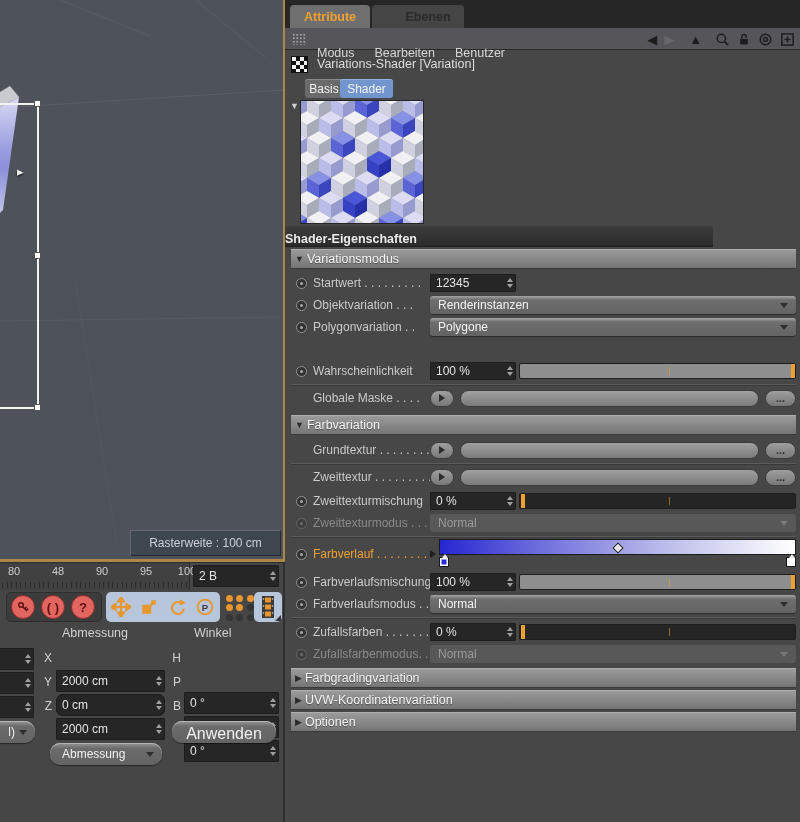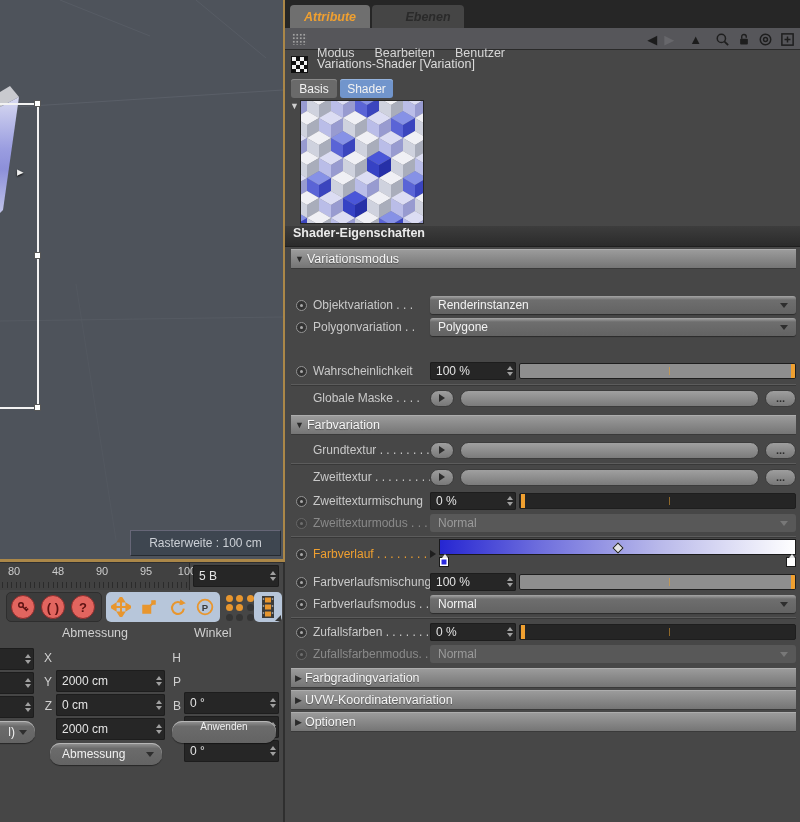--- a/index.html
+++ b/index.html
@@ -45,50 +45,50 @@
   #grp-film{left:254px;top:0;width:28px;justify-content:center;position:absolute;}
   #grp-film::after{content:"";position:absolute;right:1px;bottom:1px;width:0;height:0;
     border-left:6px solid transparent;border-bottom:6px solid #333;}
   .colhead{position:absolute;top:63px;color:#d0d0d0;font-size:12.5px;}
   .crow{position:absolute;height:22px;}
   .clab{position:absolute;color:#d0d0d0;font-size:12px;width:12px;text-align:right;top:3px;}
   .dropbtn{background:linear-gradient(#979797,#6b6b6b 25%,#636363);border-radius:10px;color:#f0f0f0;font-size:12px;
     display:flex;align-items:center;padding:0 20px 0 12px;position:relative;box-shadow:0 1px 1px rgba(0,0,0,.45),inset 0 1px 0 #b5b5b5;white-space:nowrap;overflow:hidden;}
   .dropbtn::after{content:"";position:absolute;right:8px;top:9px;
     border-left:4px solid transparent;border-right:4px solid transparent;border-top:5px solid #2e2e2e;}
-  .pushbtn{background:linear-gradient(#979797,#6b6b6b 25%,#636363);border-radius:10px;color:#f0f0f0;font-size:10px;
-    display:flex;align-items:flex-start;justify-content:center;box-shadow:0 1px 1px rgba(0,0,0,.45),inset 0 1px 0 #b5b5b5;}
+  .pushbtn{background:linear-gradient(#979797,#6b6b6b 25%,#636363);border-radius:10px;color:#f0f0f0;font-size:16px;
+    display:flex;align-items:flex-end;justify-content:center;box-shadow:0 1px 1px rgba(0,0,0,.45),inset 0 1px 0 #b5b5b5;}
 
   
   #right{left:285px;top:0;width:515px;height:822px;background:#474747;overflow:hidden;}
-  #tabbar{position:absolute;left:0;top:0;width:515px;height:28px;background:#262626;font-style:italic;}
+  #tabbar{position:absolute;left:0;top:0;width:515px;height:28px;background:#262626;}
   .tab{position:absolute;top:5px;height:23px;border-radius:4px 4px 0 0;font-size:12.5px;font-weight:bold;
     display:flex;align-items:center;justify-content:center;}
   #tab-attribute{left:5px;width:80px;background:#6f6f6f;color:#f0a030;}
   #tab-ebenen{left:87px;width:92px;background:#454545;color:#2a2a2a;padding-left:20px;}
   #menubar{position:absolute;left:0;top:28px;width:515px;height:22px;background:#56565a;
     display:flex;align-items:center;border-bottom:1px solid #2a2a2a;}
   #grip{width:15px;height:12px;margin:0 10px 0 7px;
     background:radial-gradient(#a2a2a2 1px,transparent 1.3px);background-size:3.5px 3.5px;}
   .menuitem{color:#d6d6d6;font-size:12.5px;margin-right:20px;margin-top:28px;}
   #menuicons{position:absolute;right:5px;top:0;height:22px;display:flex;align-items:center;gap:7px;}
   .tri{font-size:13px;color:#1c1c1c;line-height:1;}
   .tri.dim{color:#67676b;}
   #titlerow{position:absolute;left:0;top:52px;width:515px;height:24px;display:flex;align-items:center;}
   #checker{width:17px;height:17px;margin:0 9px 0 6px;border:1px solid #111;
     background:repeating-conic-gradient(#101010 0% 25%,#f2f2f2 0% 50%);background-size:8px 8px;}
   #objtitle{color:#dcdcdc;font-size:12.5px;}
   .subtab{position:absolute;top:79px;height:19px;border-radius:3px;color:#f2f2f2;font-size:12px;
     display:flex;align-items:center;justify-content:center;}
-  #subtab-basis{left:6px;width:46px;background:#6a6a6a;box-shadow:inset 0 1px 0 #8a8a8a;}
+  #subtab-basis{left:20px;width:38px;background:#6a6a6a;box-shadow:inset 0 1px 0 #8a8a8a;}
   #subtab-shader{left:55px;width:53px;background:#7195cc;box-shadow:inset 0 1px 0 #95b3dd;}
   #pv-expand{position:absolute;left:5px;top:101px;color:#cfcfcf;font-size:9px;}
   #preview{position:absolute;left:15px;top:100px;width:124px;height:124px;border:1px solid #262626;background:#8e8e92;}
-  #mainhdr{position:absolute;left:0;top:226px;width:515px;height:21px;background:linear-gradient(#3d3d3d,#2b2b2b);
-    border-bottom:1px solid #1f1f1f;color:#eaeaea;font-weight:bold;font-size:12.5px;display:flex;align-items:flex-start;padding-left:8px;}
+  #mainhdr{position:absolute;left:0;top:226px;width:428px;height:21px;background:linear-gradient(#3d3d3d,#2b2b2b);
+    border-bottom:1px solid #1f1f1f;color:#eaeaea;font-weight:bold;font-size:12.5px;display:flex;align-items:flex-end;}
   .sechead{position:absolute;left:6px;width:505px;height:20px;background:linear-gradient(#9b9b9b,#757575);
     border-top:1px solid #adadad;border-bottom:1px solid #3a3a3a;color:#f5f5f5;font-size:12.5px;
     display:flex;align-items:center;padding-left:4px;text-shadow:0 1px 1px rgba(0,0,0,.4);}
   .sechead .arr{font-size:9px;color:#2a2a2a;margin-right:3px;text-shadow:none;}
   .prow{position:absolute;left:6px;width:505px;height:22px;display:flex;align-items:center;}
   .radio{width:11px;height:11px;border-radius:50%;border:1.5px solid #949494;background:#333;position:relative;
     margin:0 6px 0 5px;flex:none;}
   .radio::after{content:"";position:absolute;left:50%;top:50%;width:3px;height:3px;margin:-1.5px 0 0 -1.5px;
     border-radius:50%;background:#a8a8a8;}
   .radio.dim{opacity:.4;}
@@ -167,21 +167,21 @@
 <div id="leftpanel" class="abs">
   <div id="ruler">
     <span class="rmark" style="left:14px">80</span>
     <span class="rmark" style="left:58px">48</span>
     <span class="rmark" style="left:102px">90</span>
     <span class="rmark" style="left:146px">95</span>
     <span class="rmark" style="left:187px">100</span>
     <div id="rticks"></div>
   </div>
   <div id="framefield" class="nfield">
-    <span>5 B</span>
+    <span>2 B</span>
     <span class="st">
         <i class="up"></i>
         <i class="dn"></i>
       </span>
   </div>
 
   <div id="toolbar">
     <div class="tgroup redgrp">
       <div class="redcirc">
         <svg width="16" height="16" viewBox="0 0 24 24">
@@ -285,21 +285,21 @@
   </div>
 
   <div class="crow" style="left:0;top:109px;width:283px;">
     <div class="nfield abs" style="left:-46px;top:0;width:80px;height:22px;">
       <span class="st">
           <i class="up"></i>
           <i class="dn"></i>
         </span>
       </div>
     <span class="clab" style="left:40px;">Y</span>
-    <div class="nfield abs" style="left:56px;top:0;width:109px;height:22px;">
+    <div class="nfield abs" style="left:56px;top:0;width:109px;height:22px;border-radius:7px;">
       <span>0 cm</span>
       <span class="st">
           <i class="up"></i>
           <i class="dn"></i>
         </span>
       </div>
     <span class="clab" style="left:169px;">P</span>
     <div class="nfield abs" style="left:184px;top:0;width:95px;height:22px;">
       <span>0 °</span>
       <span class="st">
@@ -540,20 +540,31 @@
   </div>
 
   <div id="mainhdr">
     <span>Shader-Eigenschaften</span>
   </div>
 
   <div class="sechead" style="top:249px;">
     <span class="arr">▼</span>
     <span>Variationsmodus</span>
   </div>
+  <div class="prow" style="top:272px;">
+    <span class="radio"></span>
+    <span class="plabel">Startwert . . . . . . . . .</span>
+    <div class="nfield vfield">
+      <span>12345</span>
+      <span class="st">
+          <i class="up"></i>
+          <i class="dn"></i>
+        </span>
+    </div>
+  </div>
   <div class="prow" style="top:316px;">
     <span class="radio"></span>
     <span class="plabel">Polygonvariation . .</span>
     <div class="dropdown">
       <span>Polygone</span>
     </div>
   </div>
   <div class="prow" style="top:294px;">
     <span class="radio"></span>
     <span class="plabel">Objektvariation . . .</span>

